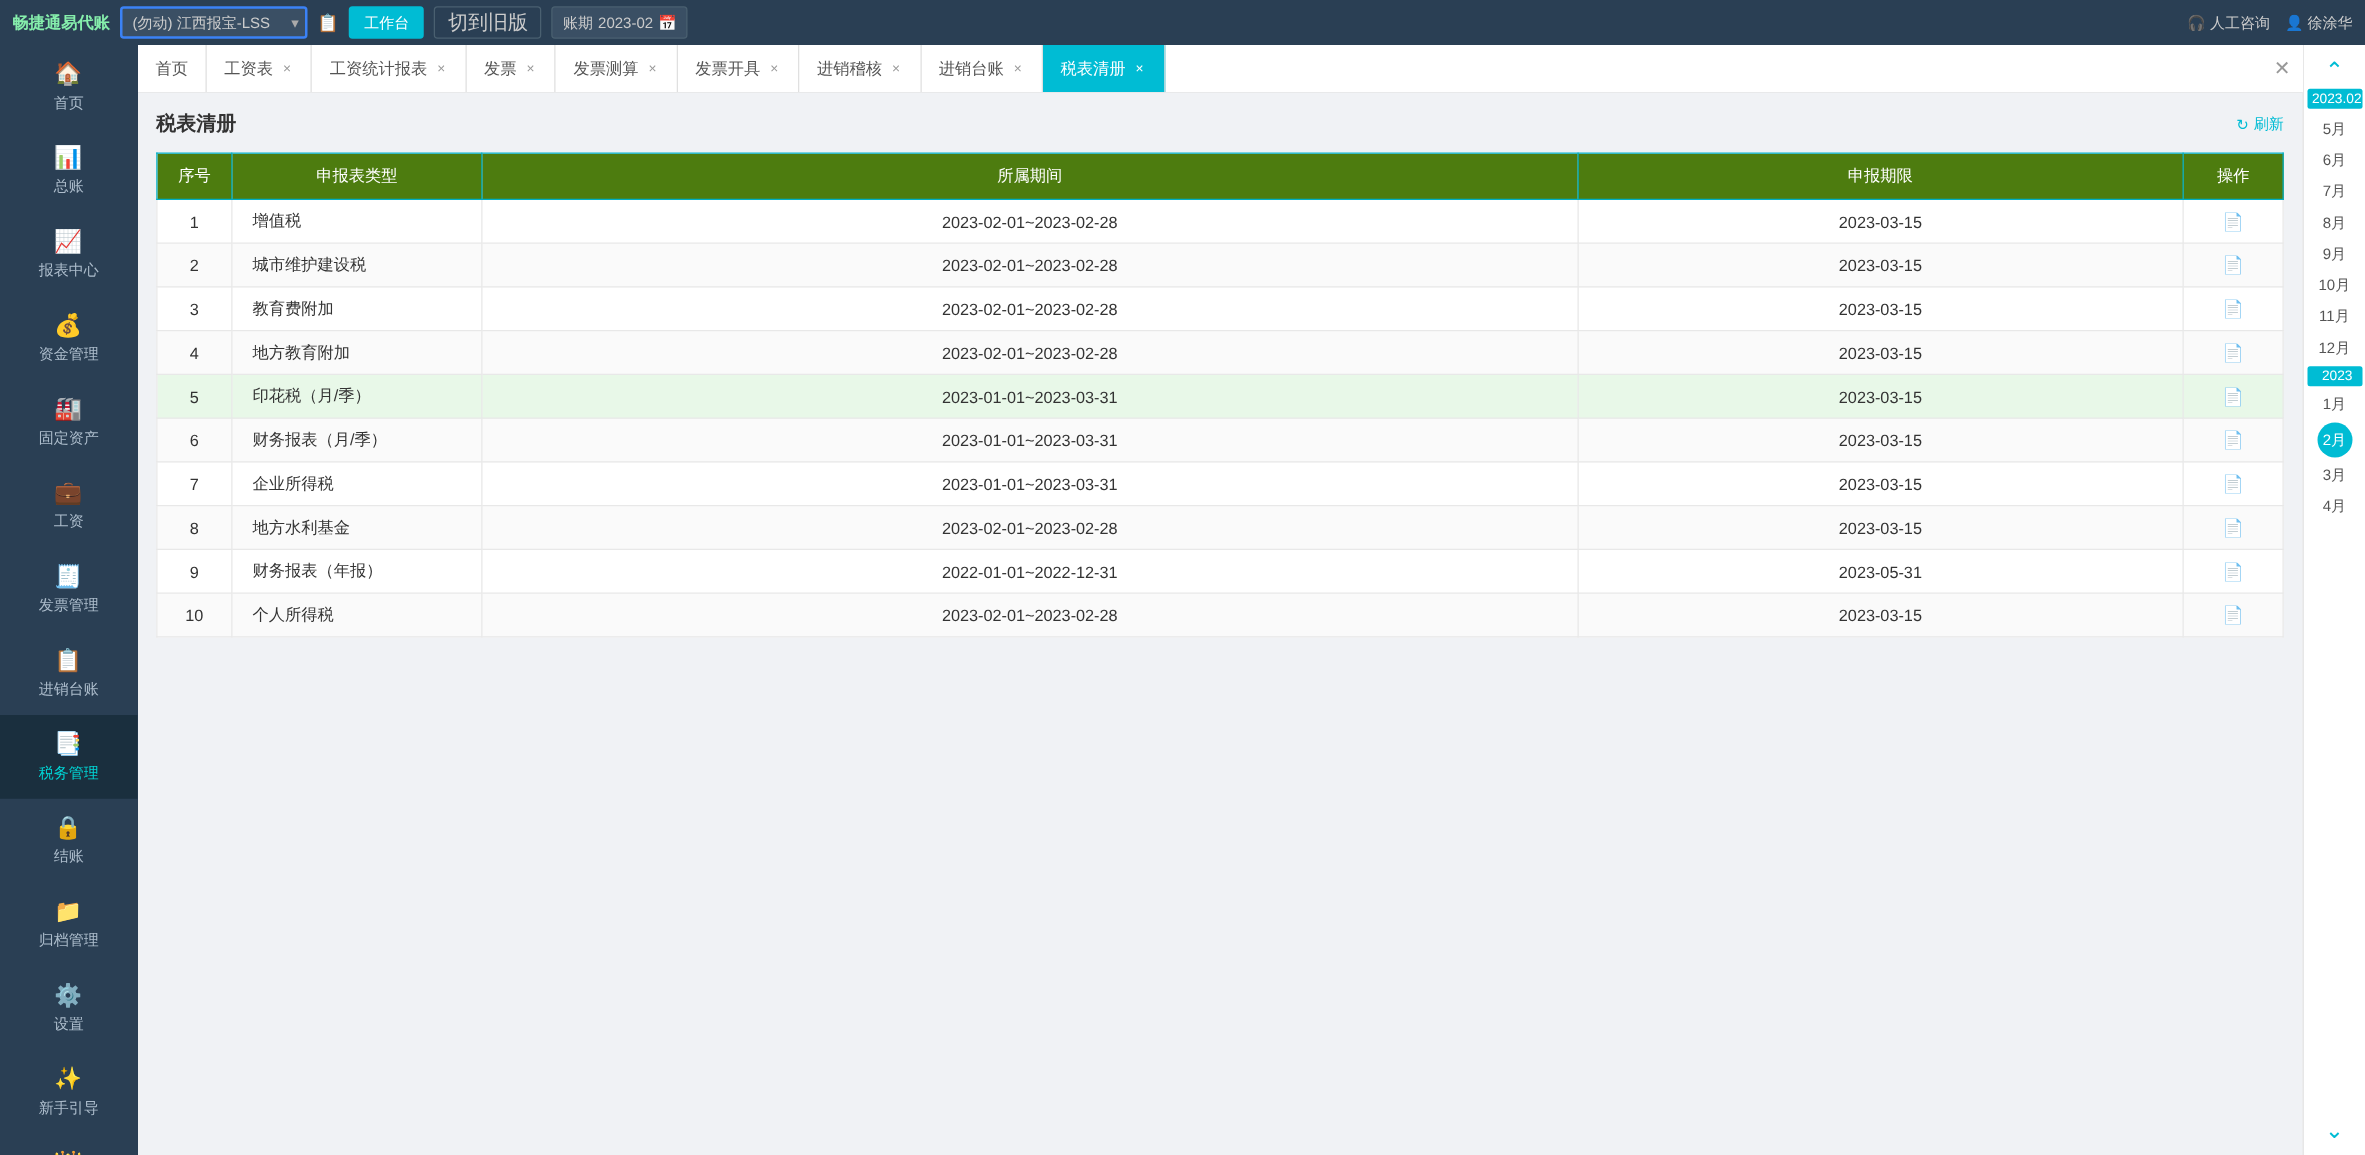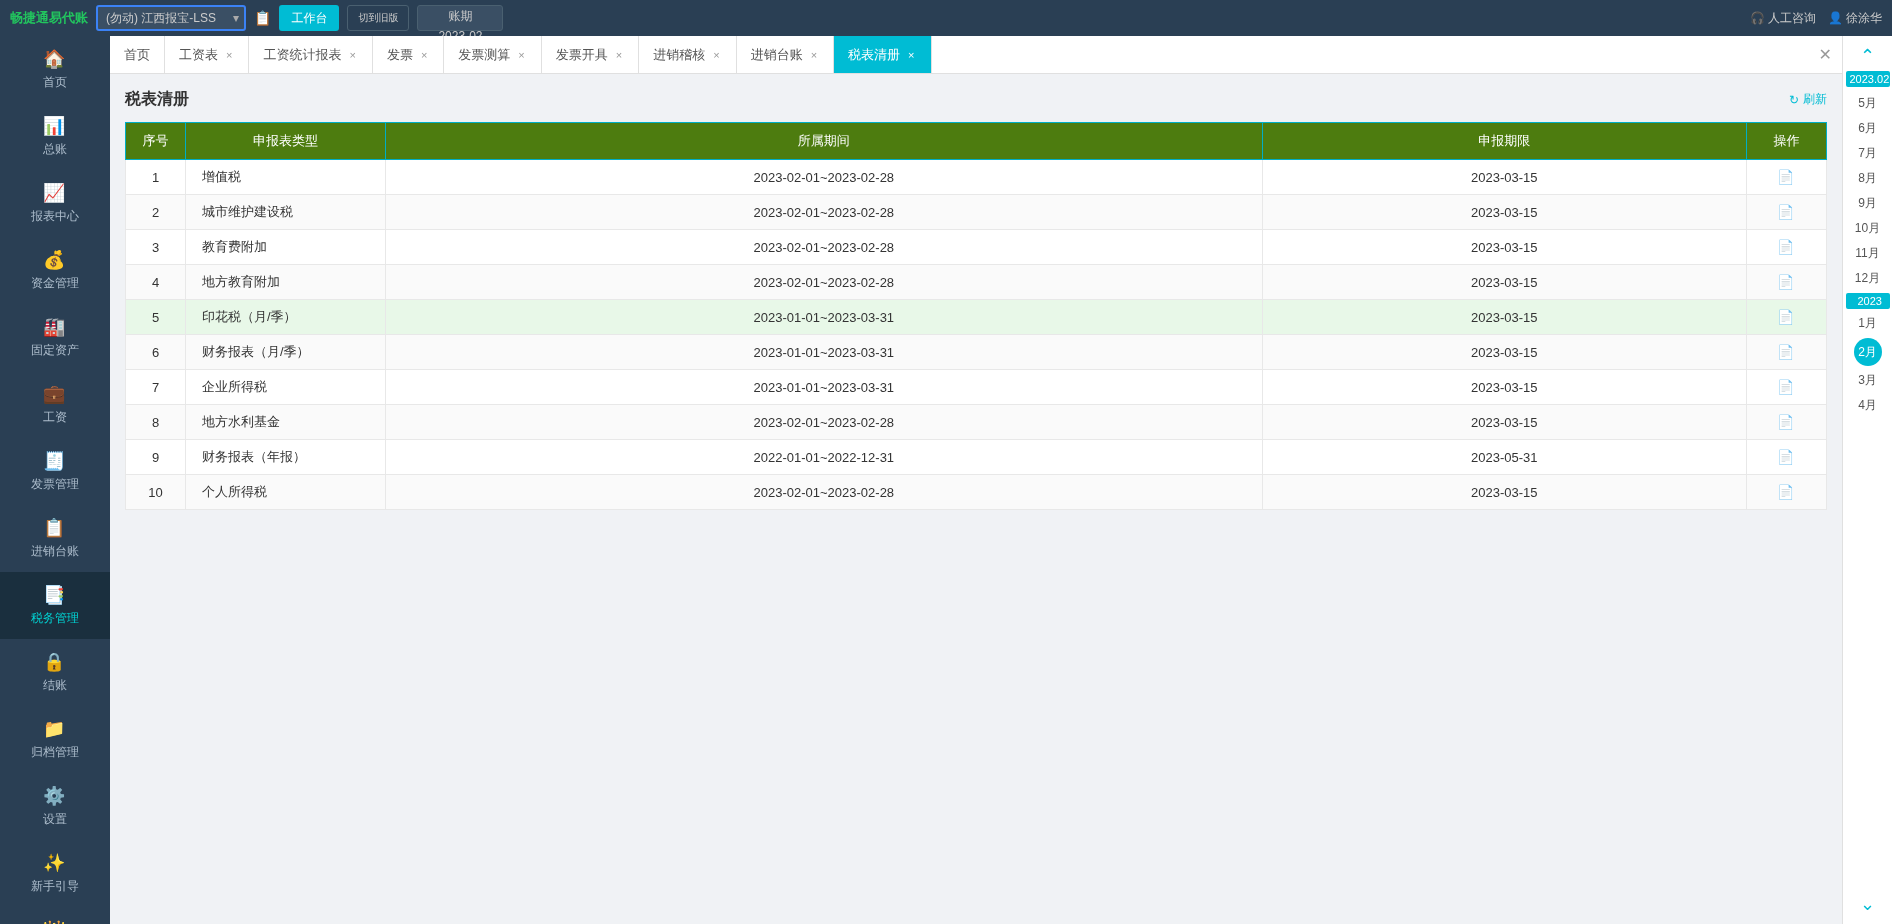--- a/index.html
+++ b/index.html
@@ -9,21 +9,21 @@
     .top-header {
       background: #2a3f54;
       height: 36px;
       display: flex;
       align-items: center;
       padding: 0 10px;
       gap: 8px;
       flex-shrink: 0;
     }
     .app-logo {
-      color: #22c55e;
+      color: #86efac;
       font-size: 13px;
       font-weight: bold;
       white-space: nowrap;
     }
     .company-selector {
       background: #3a4f64;
       border: 2px solid #3b82f6;
       border-radius: 3px;
       color: #ccc;
       font-size: 12px;
@@ -52,38 +52,37 @@
       font-size: 12px;
       height: 26px;
     }
     .header-btn-outline {
       background: transparent;
       color: #ccc;
       border: 1px solid #4a6070;
       border-radius: 3px;
       padding: 10px 10px;
       cursor: pointer;
-      font-size: 10px;
+      font-size: 16px;
       height: 26px;
       display: flex;
       align-items: center;
       gap: 4px;
     }
     .period-display {
       background: #3a4f64;
       border: 1px solid #4a6070;
       border-radius: 3px;
       color: #ccc;
       font-size: 12px;
-      padding: 2px 20px;
+      padding: 2px 8px;
       height: 26px;
       display: flex;
       align-items: center;
       gap: 4px;
-      flex-direction: column;
     }
     .header-spacer { flex: 1; }
     .header-right {
       display: flex;
       align-items: center;
       gap: 12px;
       color: #ccc;
       font-size: 12px;
     }
     .header-right span { cursor: pointer; display: flex; align-items: center; gap: 3px; }

